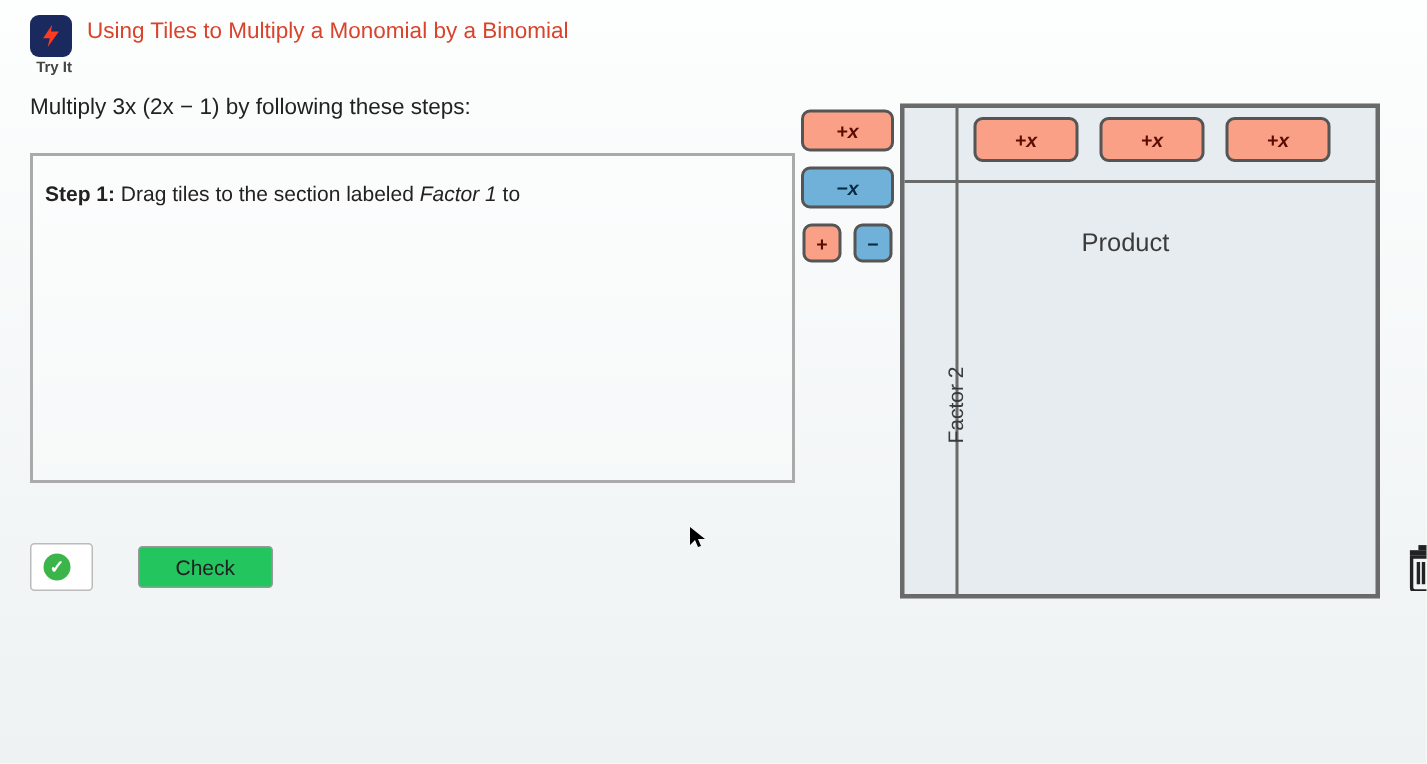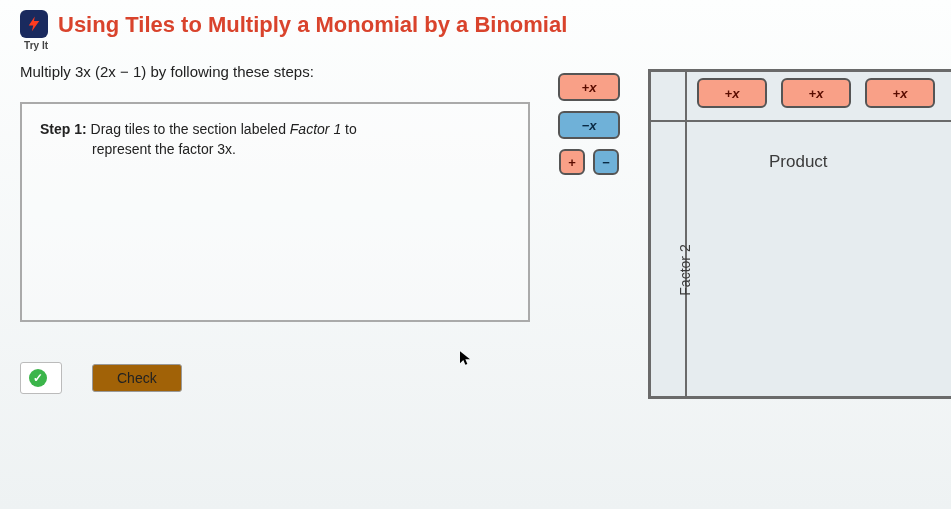--- a/index.html
+++ b/index.html
@@ -12,44 +12,44 @@
     overflow: hidden;
   }
   .header { display: flex; align-items: flex-start; padding: 10px 0 4px 20px; gap: 10px; }
   .logo-wrap { text-align: right; }
   .logo {
     width: 28px; height: 28px; background: #1a2a5e; border-radius: 6px;
     display: flex; align-items: center; justify-content: center;
   }
   .logo svg { width: 18px; height: 18px; }
   .try-it { font-size: 10px; color: #444; font-weight: bold; margin-top: 2px; }
-  .title { color: #d9432c; font-size: 22px; font-weight: bold; margin-top: 2px; }
-  .content { display: flex; padding: 8px 20px 14px 20px; gap: 24px; }
+  .title { color: #d9432c; font-size: 15px; font-weight: normal; margin-top: 2px; }
+  .content { display: flex; padding: 8px 20px 14px 20px; gap: 0; }
   .left { flex: 0 0 510px; }
   .instruction { font-size: 15px; color: #222; margin-bottom: 22px; }
   .steps-box {
-    border: 2px solid #aaa; padding: 16px 18px; height: 220px; background: rgba(255,255,255,0.3);
+    border: 2px solid #aaa; padding: 16px 8px; height: 220px; background: rgba(255,255,255,0.3);
   }
   .step { font-size: 14px; color: #222; margin-bottom: 12px; line-height: 1.4; }
   .step .label { font-weight: bold; }
   .step .italic { font-style: italic; }
   .step-body { margin-left: 52px; }
   .footer-row { display: flex; align-items: center; gap: 30px; margin-top: 40px; position: relative; }
   .correct-box {
     border: 1px solid #bbb; border-radius: 3px; padding: 6px 14px 6px 8px;
     display: flex; align-items: center; gap: 8px; font-size: 13px; color: #333;
     background: #fff;
   }
   .check-icon {
     width: 18px; height: 18px; background: #3bb54a; border-radius: 50%;
     display: flex; align-items: center; justify-content: center; color: #fff;
     font-size: 12px; font-weight: bold;
   }
   .check-btn {
-    border: 1px solid #999; background: #a16207; padding: 5px 24px; font-size: 14px;
+    border: 1px solid #999; background: #22c55e; padding: 5px 24px; font-size: 14px;
     border-radius: 3px; cursor: pointer; color: #222;
   }
   .cursor { position: absolute; left: 438px; top: -12px; pointer-events: none; }
   .cursor svg { width: 16px; height: 16px; }
   .palette { flex: 0 0 70px; display: flex; flex-direction: column; gap: 10px; align-items: center; padding-top: 10px; }
   .tile { border: 2px solid #555; border-radius: 6px; display: flex; align-items: center; justify-content: center;
           font-size: 13px; font-style: italic; font-weight: bold; cursor: grab; }
   .tile.pos-x { width: 62px; height: 28px; background: #f9a087; color: #5a0c00; }
   .tile.neg-x { width: 62px; height: 28px; background: #6fb1d8; color: #0a2a44; }
   .tile.pos-1 { width: 26px; height: 26px; background: #f9a087; color: #5a0c00; font-style: normal; }
@@ -85,21 +85,20 @@
 </div>
 
 <div class="content">
   <div class="left">
     <div class="instruction">Multiply 3x (2x − 1) by following these steps:</div>
 
     <div class="steps-box">
       <div class="step">
         <span class="label">Step 1:</span>
         <span>Drag tiles to the section labeled </span><span class="italic">Factor 1</span><span> to</span>
-        <div class="step-body">represent the factor 3x.</div>
       </div>
     </div>
 
     <div class="footer-row">
       <div class="correct-box">
         <div class="check-icon">✓</div>
       </div>
       <button class="check-btn">Check</button>
       <div class="cursor">
         <svg viewBox="0 0 24 24">

